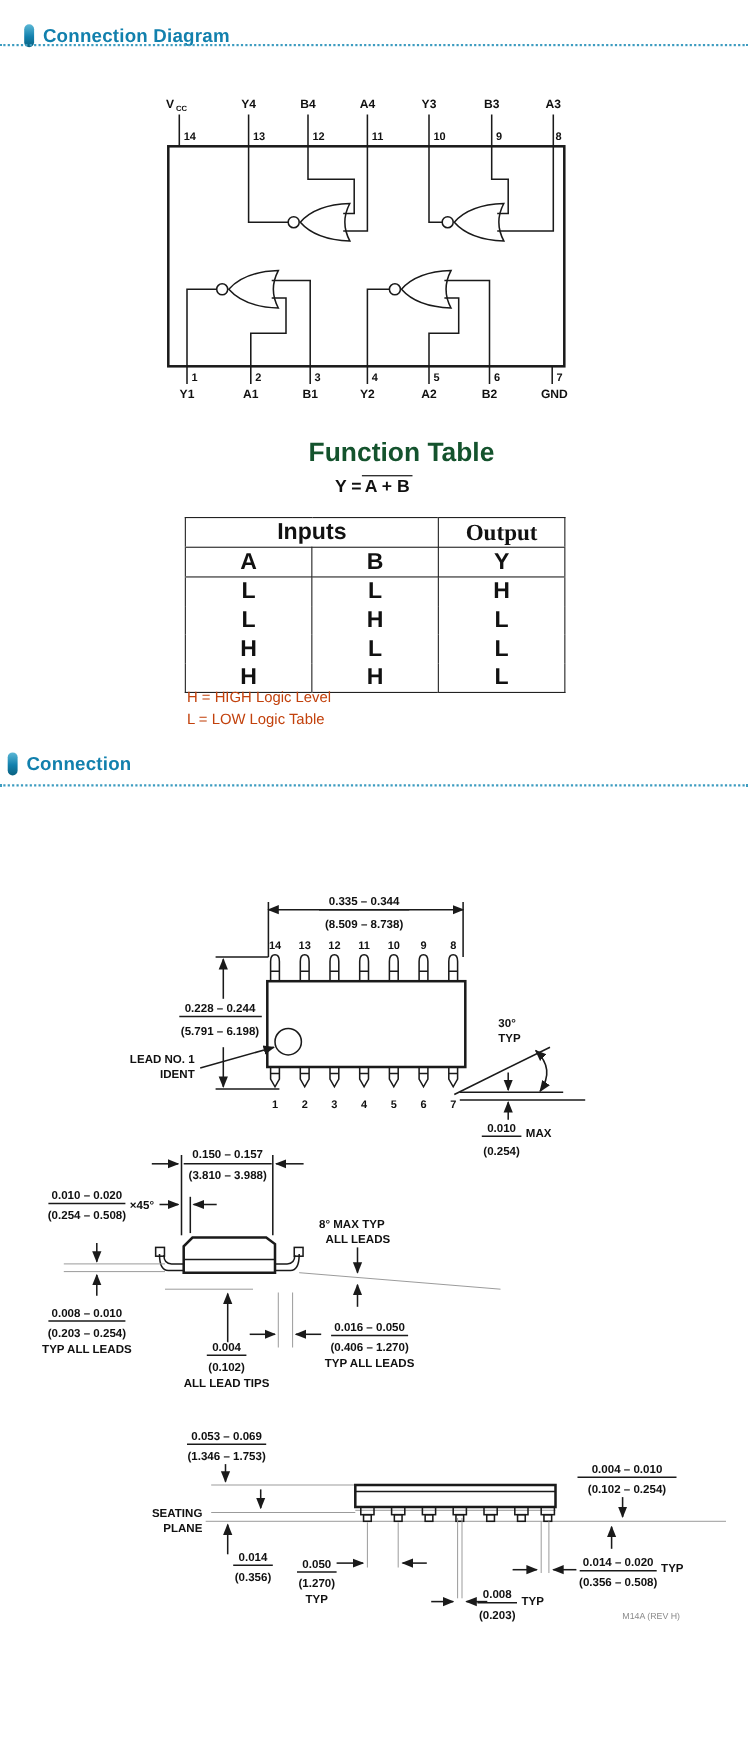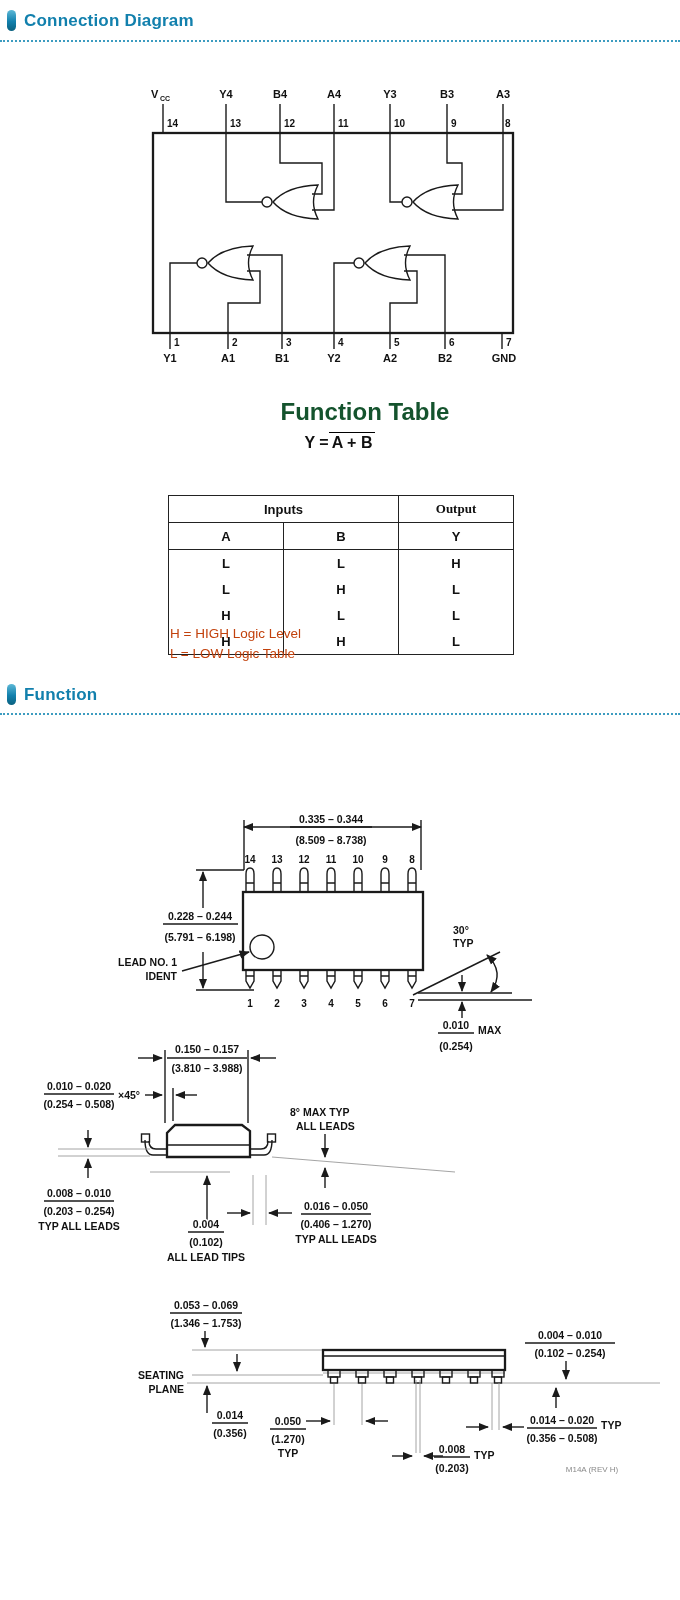--- a/index.html
+++ b/index.html
@@ -13,43 +13,43 @@
   .sec-title { font-size:17px; font-weight:bold; color:#1280ad; letter-spacing:0.2px; }
   .dotrule { position:absolute; left:0; right:0; height:0; border-top:2px dotted #3d9cc0; }
 
   
   .ft-title { position:absolute; left:0; width:680px; text-align:center;
               font-size:24px; font-weight:bold; color:#14532d;padding-left:25px; }
   .ft-eq { position:absolute; left:0; width:680px; text-align:center;
            font-size:16px; font-weight:bold; color:#111; }
   .ft-eq .ovl { border-top:1.7px solid #000; padding:1px 3px 0 3px; margin-left:0; }
   table.ft { position:absolute; left:168px; border-collapse:collapse; table-layout:fixed;
-             width:343px; font-size:13px; font-weight:bold; color:#111;
-             border:1.6px solid #222;margin-top:25px; }
+             width:343px; font-size:21px; font-weight:bold; color:#111;
+             border:1.6px solid #222; }
   table.ft th, table.ft td { padding:0; text-align:center; height:26px; font-weight:bold; }
   .bb { border-bottom:1.4px solid #222; }
   .br { border-right:1.4px solid #222; }
   .ft-notes { position:absolute; left:170px; font-size:13.5px; color:#c2410c; line-height:20px; }
 
   
   .k  { stroke:#1a1a1a; stroke-width:1.4; fill:none; }
   .k2 { stroke:#1a1a1a; stroke-width:2.3; fill:none; }
   .g  { stroke:#9a9a9a; stroke-width:0.9; fill:none; }
   text.pt { font:bold 11px "Liberation Sans",sans-serif; fill:#111; }
   text.ps { font:bold 7px "Liberation Sans",sans-serif; fill:#111; }
   text.pn { font:bold 10px "Liberation Sans",sans-serif; fill:#111; }
   text.dt, text.ds { font:bold 10.5px "Liberation Sans",sans-serif; fill:#111;
             stroke:#fff; stroke-width:3px; paint-order:stroke; }
   text.rv { font:8px "Liberation Sans",sans-serif; fill:#8a8a8a; }
   .mid { text-anchor:middle; } .end { text-anchor:end; }
 </style>
 </head>
 <body>
 
-<div class="sec" style="top:10px;">
+<div class="sec" style="top:22px;margin-left:15px;">
   <div class="cap"></div>
   <div class="sec-title">Connection Diagram</div>
 </div>
 <div class="dotrule" style="top:40px;"></div>
 
 <svg width="680" height="300" style="position:absolute;top:82px;left:0;">
   <defs>
     <g id="norg">
       <path class="k" stroke-width="1.9" d="M46,-17 Q15,-16 1,0 Q15,16 46,17 Q37,0 46,-17 Z"></path>
       <circle class="k" stroke-width="1.9" cx="-5" cy="0" r="5"></circle>
@@ -157,21 +157,21 @@
 </tbody>
   </table>
 
 <div class="ft-notes" style="top:624px;">
   <div>H = HIGH Logic Level</div>
   <div>L = LOW Logic Table</div>
 </div>
 
 <div class="sec" style="top:684px;">
   <div class="cap"></div>
-  <div class="sec-title">Function</div>
+  <div class="sec-title">Connection</div>
 </div>
 <div class="dotrule" style="top:713px;"></div>
 
 <svg width="680" height="780" style="position:absolute;top:720px;left:0;">
   <defs>
     <marker id="ah" viewBox="0 0 10 10" refX="9" refY="5" markerWidth="7.5" markerHeight="7.5" orient="auto-start-reverse">
       <path d="M0,1 L10,5 L0,9 Z" fill="#1a1a1a"></path>
     </marker>
   </defs>
 

